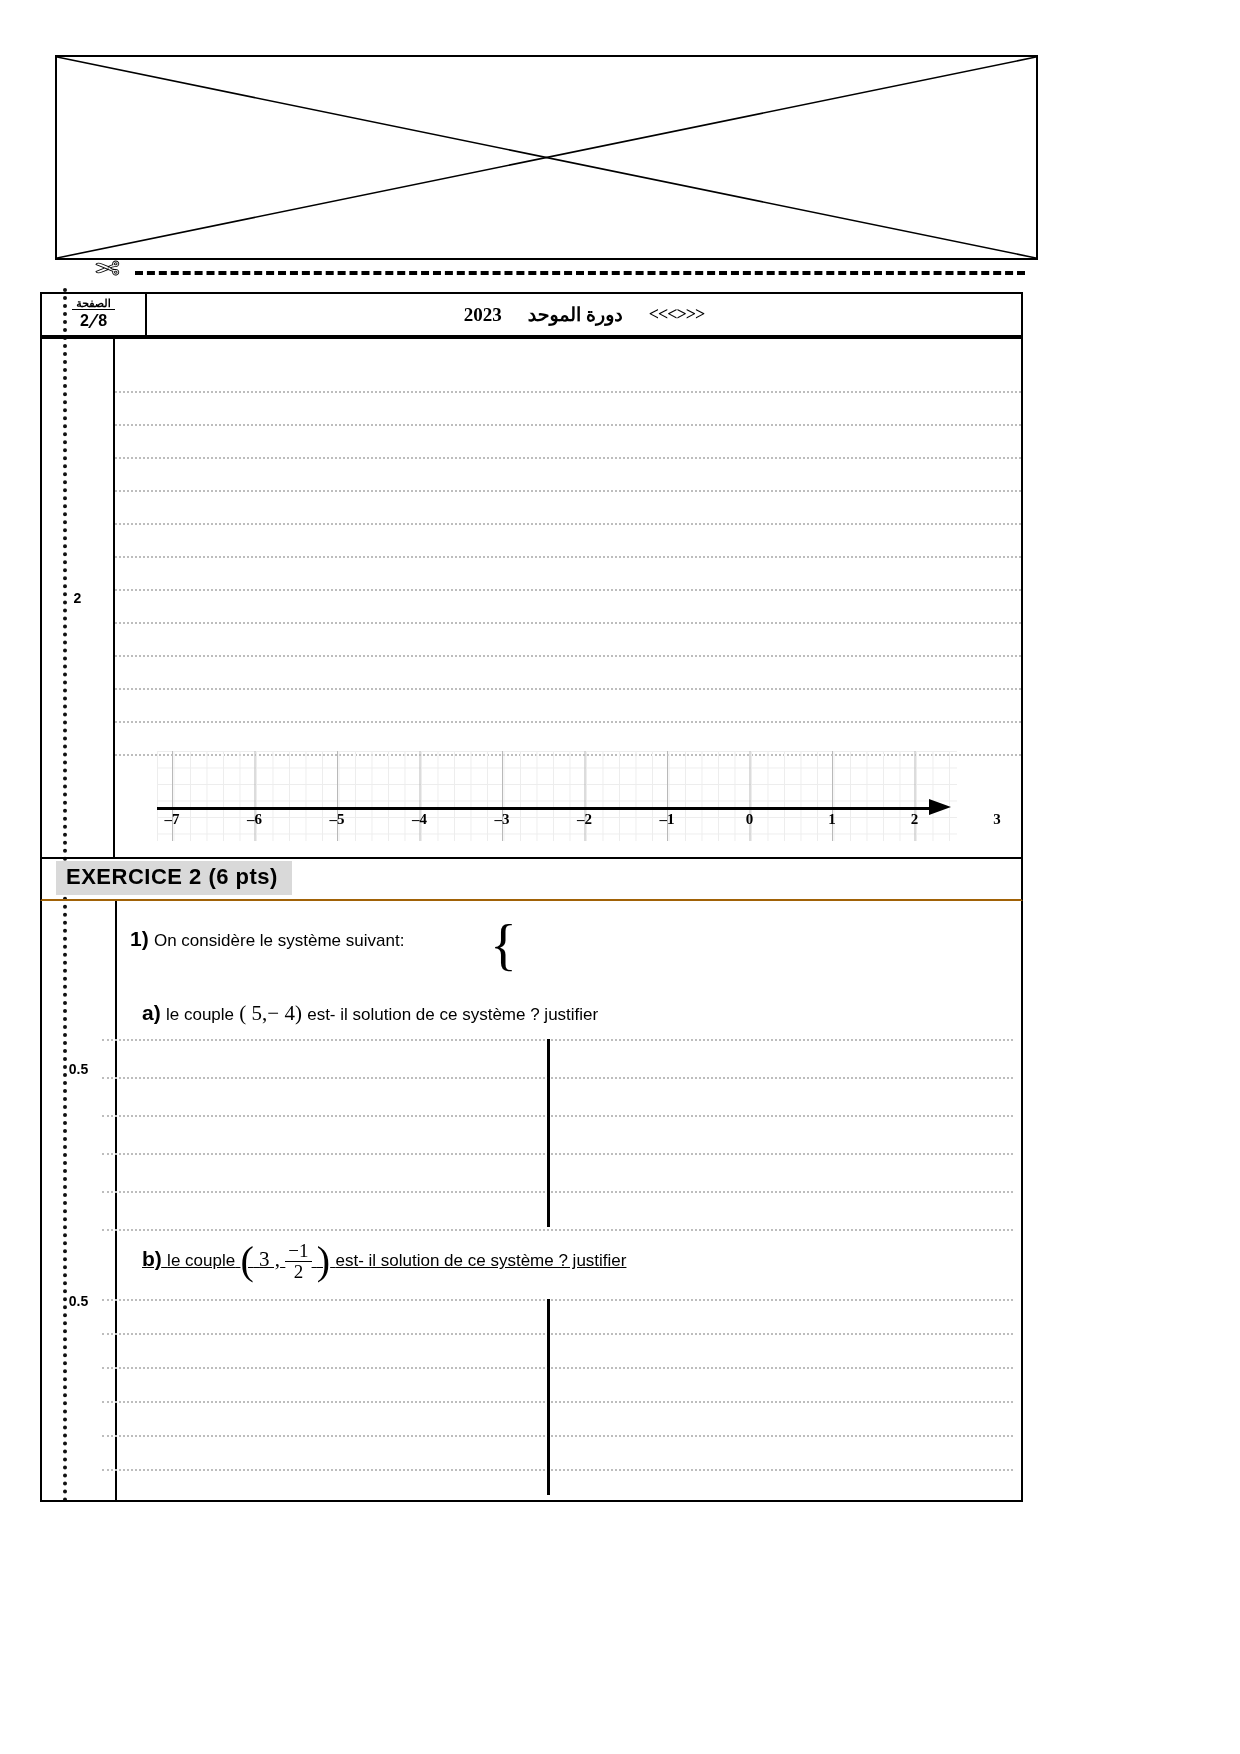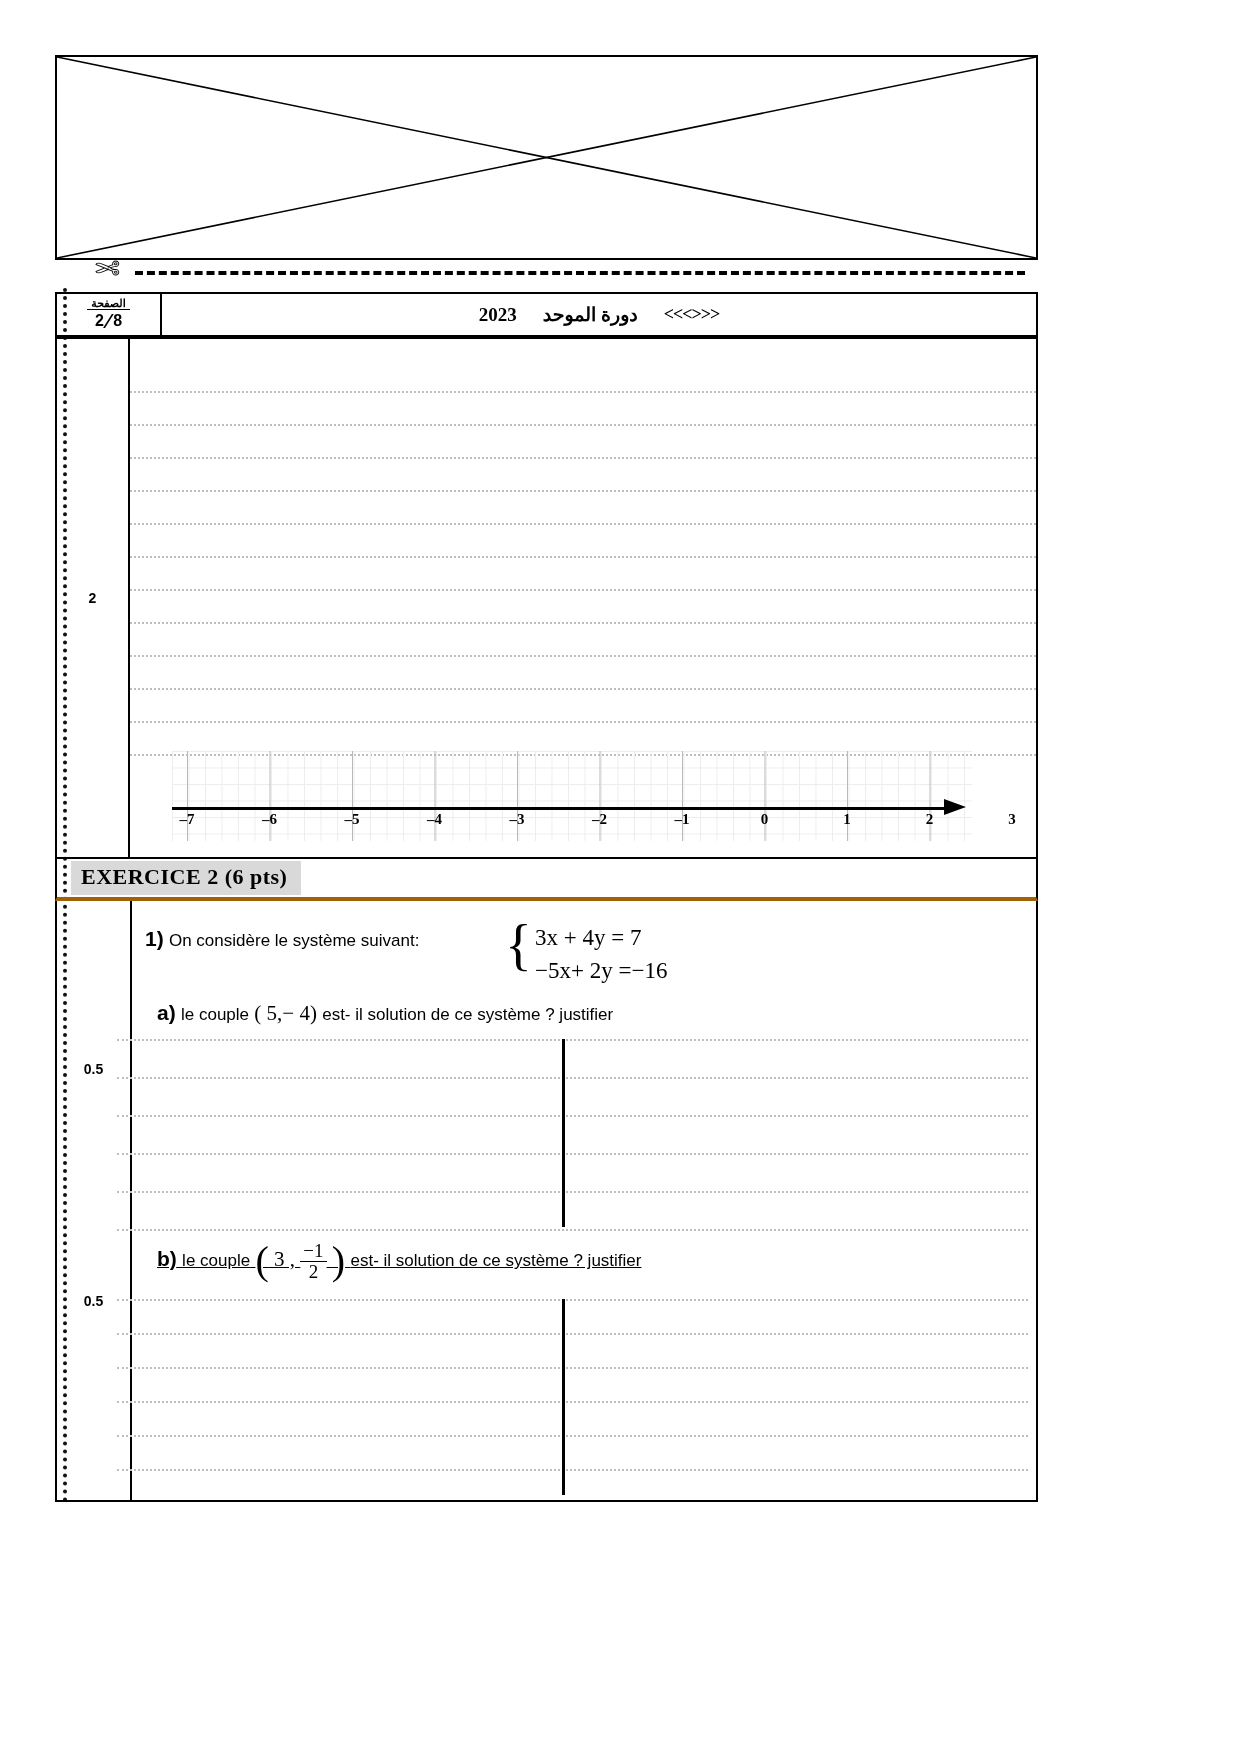--- a/index.html
+++ b/index.html
@@ -13,21 +13,21 @@
 
   
   .cutline{position:absolute;left:95px;top:262px;width:930px;height:22px;}
   .scissors{position:absolute;left:0;top:-8px;font-size:30px;line-height:1;transform:scaleX(-1);}
   .dashes{position:absolute;left:40px;top:9px;right:0;height:0;border-top:4px dashed #000;}
 
   
   .leftdots{position:absolute;left:63px;top:288px;width:0;height:1215px;border-left:4px dotted #111;}
 
   
-  .frame{position:absolute;left:55px;top:292px;width:983px;height:1210px;box-sizing:border-box;border-radius:26px;}
+  .frame{position:absolute;left:40px;top:292px;width:983px;height:1210px;box-sizing:border-box;border-radius:26px;}
 
   
   .hdr{position:absolute;left:0;top:0;width:983px;height:45px;border:2px solid #000;box-sizing:border-box;display:flex;align-items:stretch;}
   .hdr-pagecell{width:105px;border-right:2px solid #000;box-sizing:border-box;position:relative;display:flex;flex-direction:column;align-items:center;justify-content:center;}
   .pg-label{font-size:11px;font-weight:700;border-bottom:1px solid #000;line-height:1.1;padding:0 4px;direction:rtl;}
   .pg-frac{display:flex;align-items:center;font-size:16px;font-weight:700;line-height:1.1;}
   .pg-frac .num{padding-right:3px;}
   .pg-frac .sl{font-size:20px;}
   .pg-frac .den{padding-left:3px;}
   .hdr-title{flex:1;display:flex;align-items:center;justify-content:center;direction:rtl;
@@ -59,21 +59,21 @@
       linear-gradient(to bottom,#ededed 1px,transparent 1px);
     background-size:16.5px 16.5px;}
   .gridmaj{position:absolute;inset:0;
     background-image:linear-gradient(to right,#b9b9b9 1px,transparent 1px);
     background-size:82.5px 100%;background-position:15px 0;}
   .axis{position:absolute;left:0;height:0;border-top:3px solid #000;}
   .arrowhead{position:absolute;width:0;height:0;border-top:8px solid transparent;border-bottom:8px solid transparent;border-left:22px solid #000;}
   .ticklab{position:absolute;font-family:"Liberation Serif",serif;font-weight:700;font-size:15px;transform:translateX(-50%);}
 
   
-  .exbar{position:absolute;left:0;width:983px;height:42px;border-left:2px solid #000;border-right:2px solid #000;border-bottom:4px solid #a16207;box-sizing:border-box;font-family:Liberation Serif, serif;}
+  .exbar{position:absolute;left:0;width:983px;height:42px;border-left:2px solid #000;border-right:2px solid #000;border-bottom:2px solid #a16207;box-sizing:border-box;}
   .exbar .tag{position:absolute;left:14px;top:2px;background:#d9d9d9;padding:3px 14px 5px 10px;font-size:22px;font-weight:700;letter-spacing:.5px;}
 
   
   .ex2{position:absolute;left:0;width:983px;border-left:2px solid #000;border-right:2px solid #000;border-bottom:2px solid #000;box-sizing:border-box;}
   .ex2 .sepcol{position:absolute;left:73px;top:0;width:0;height:100%;border-left:2px solid #000;}
   .ptmark{position:absolute;left:0;width:73px;text-align:center;font-size:14px;font-weight:700;}
 
   .vline{position:absolute;width:0;border-left:3px solid #000;}
 
   
@@ -173,24 +173,20 @@
 
       <div class="ex2" style="top:564px;height:601px;">
         <div class="sepcol"></div>
 
         <div style="position:absolute;left:88px;top:26px;font-size:19px;text-align:center;">
           <span class="qnum">1)</span>
           <span class="small">On considère  le système suivant:</span>
         </div>
 
         <div class="brace" style="left:448px;top:16px;">{</div>
-        <div class="sys" style="left:478px;top:20px;">
-          <div>3x  + 4y = 7</div>
-          <div>−5x+ 2y =−16</div>
-        </div>
 
         <div class="ptmark" style="top:160px;">0.5</div>
         <div style="position:absolute;left:100px;top:100px;font-size:19px;white-space:nowrap;">
           <span class="qnum">a)</span>
           <span class="small">le couple</span>
           <span class="math">( 5,− 4)</span>
           <span class="small">est- il solution de ce système ? justifier</span>
         </div>
         <div id="alines">
             <div class="dotline" style="top: 138px; left: 60px; right: 8px;"></div>

